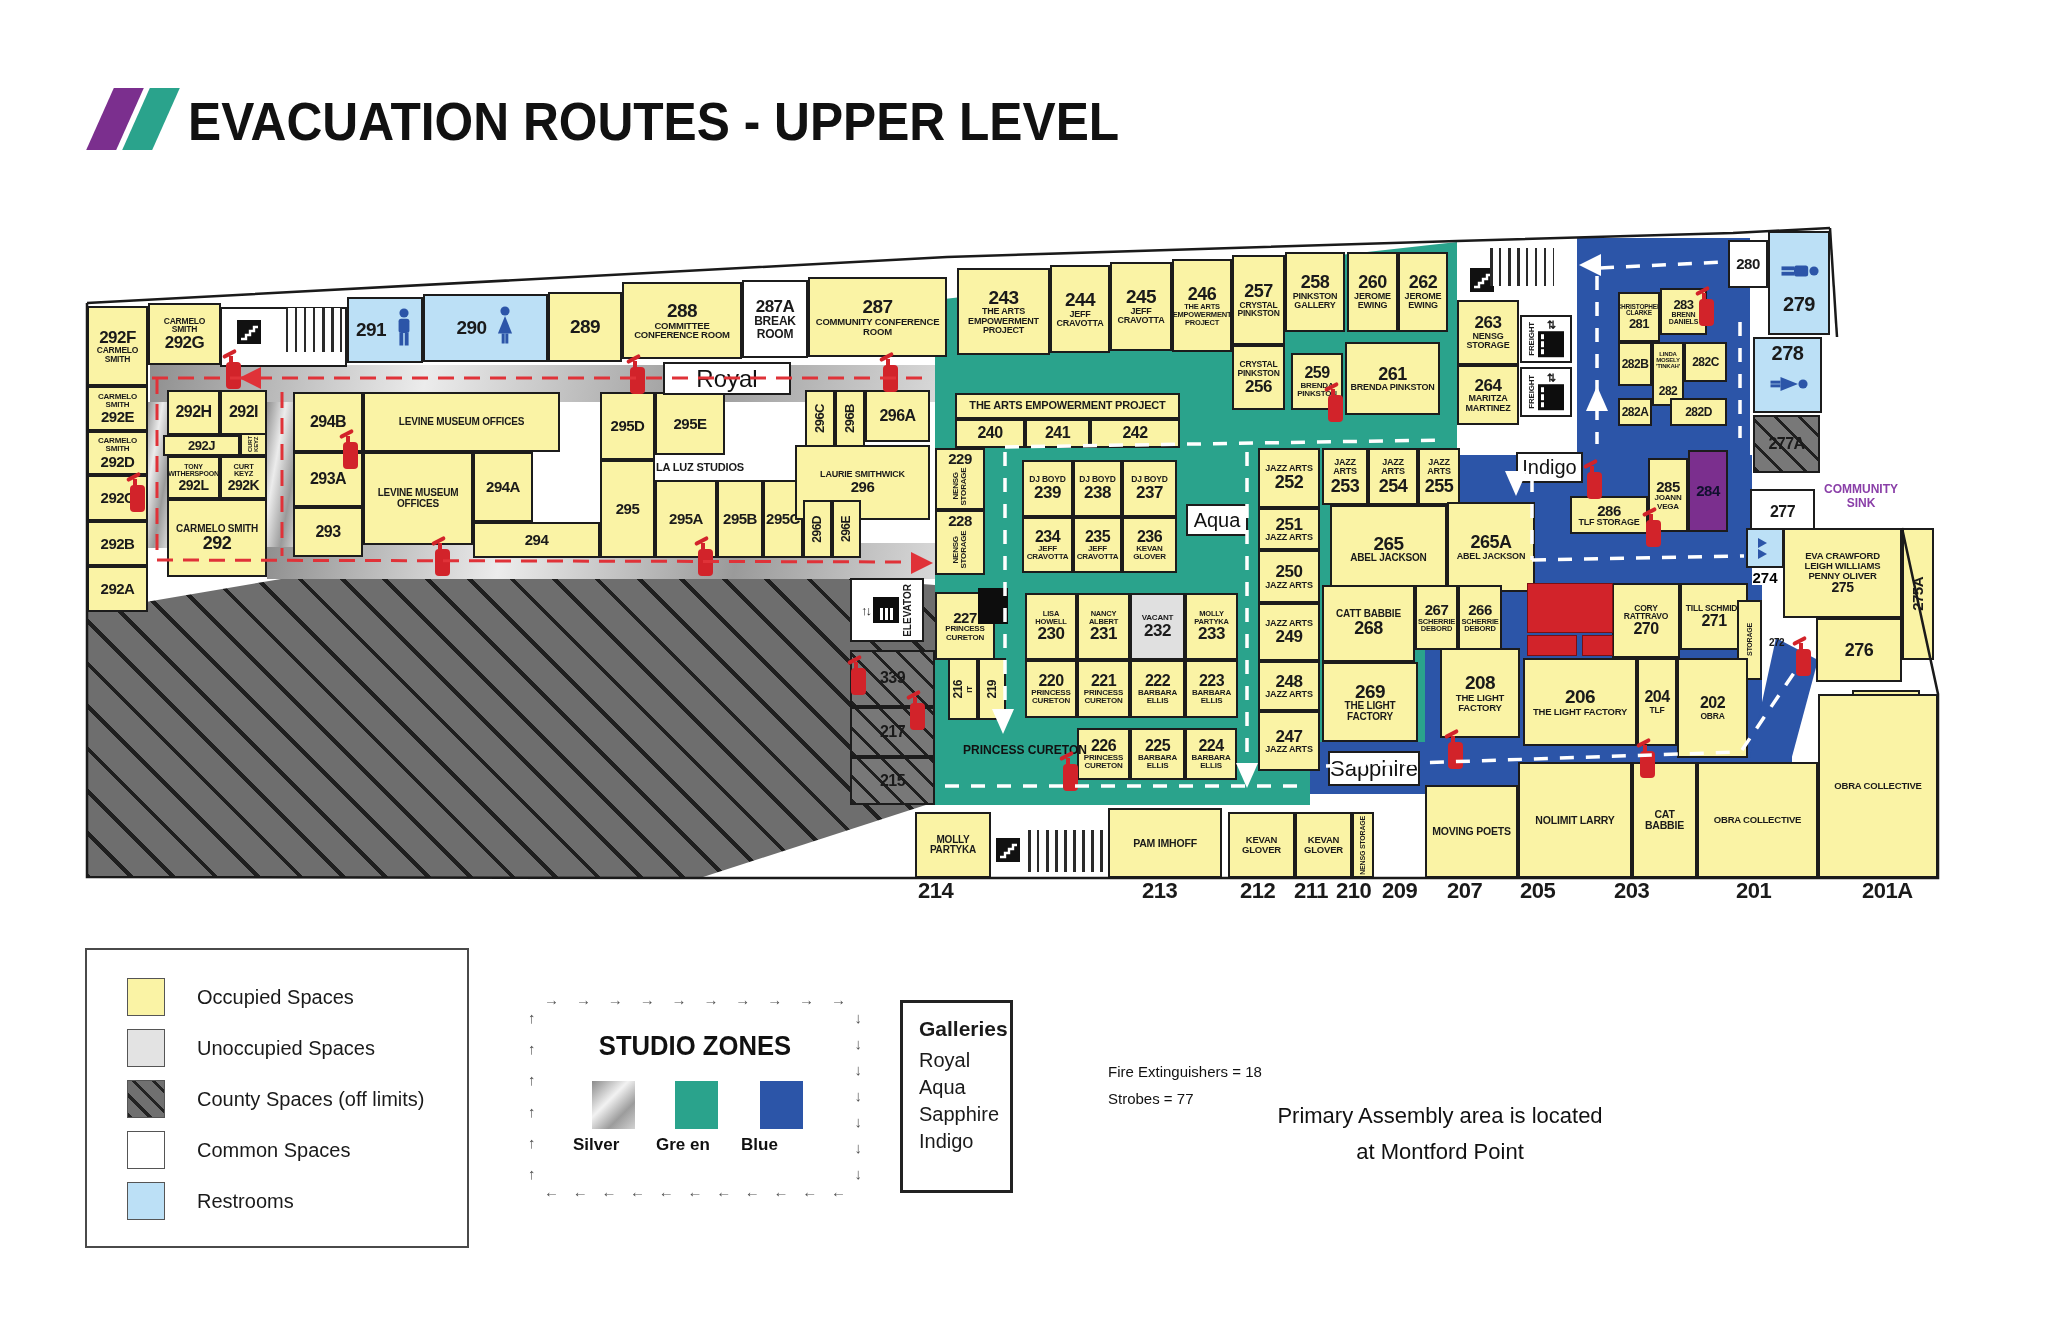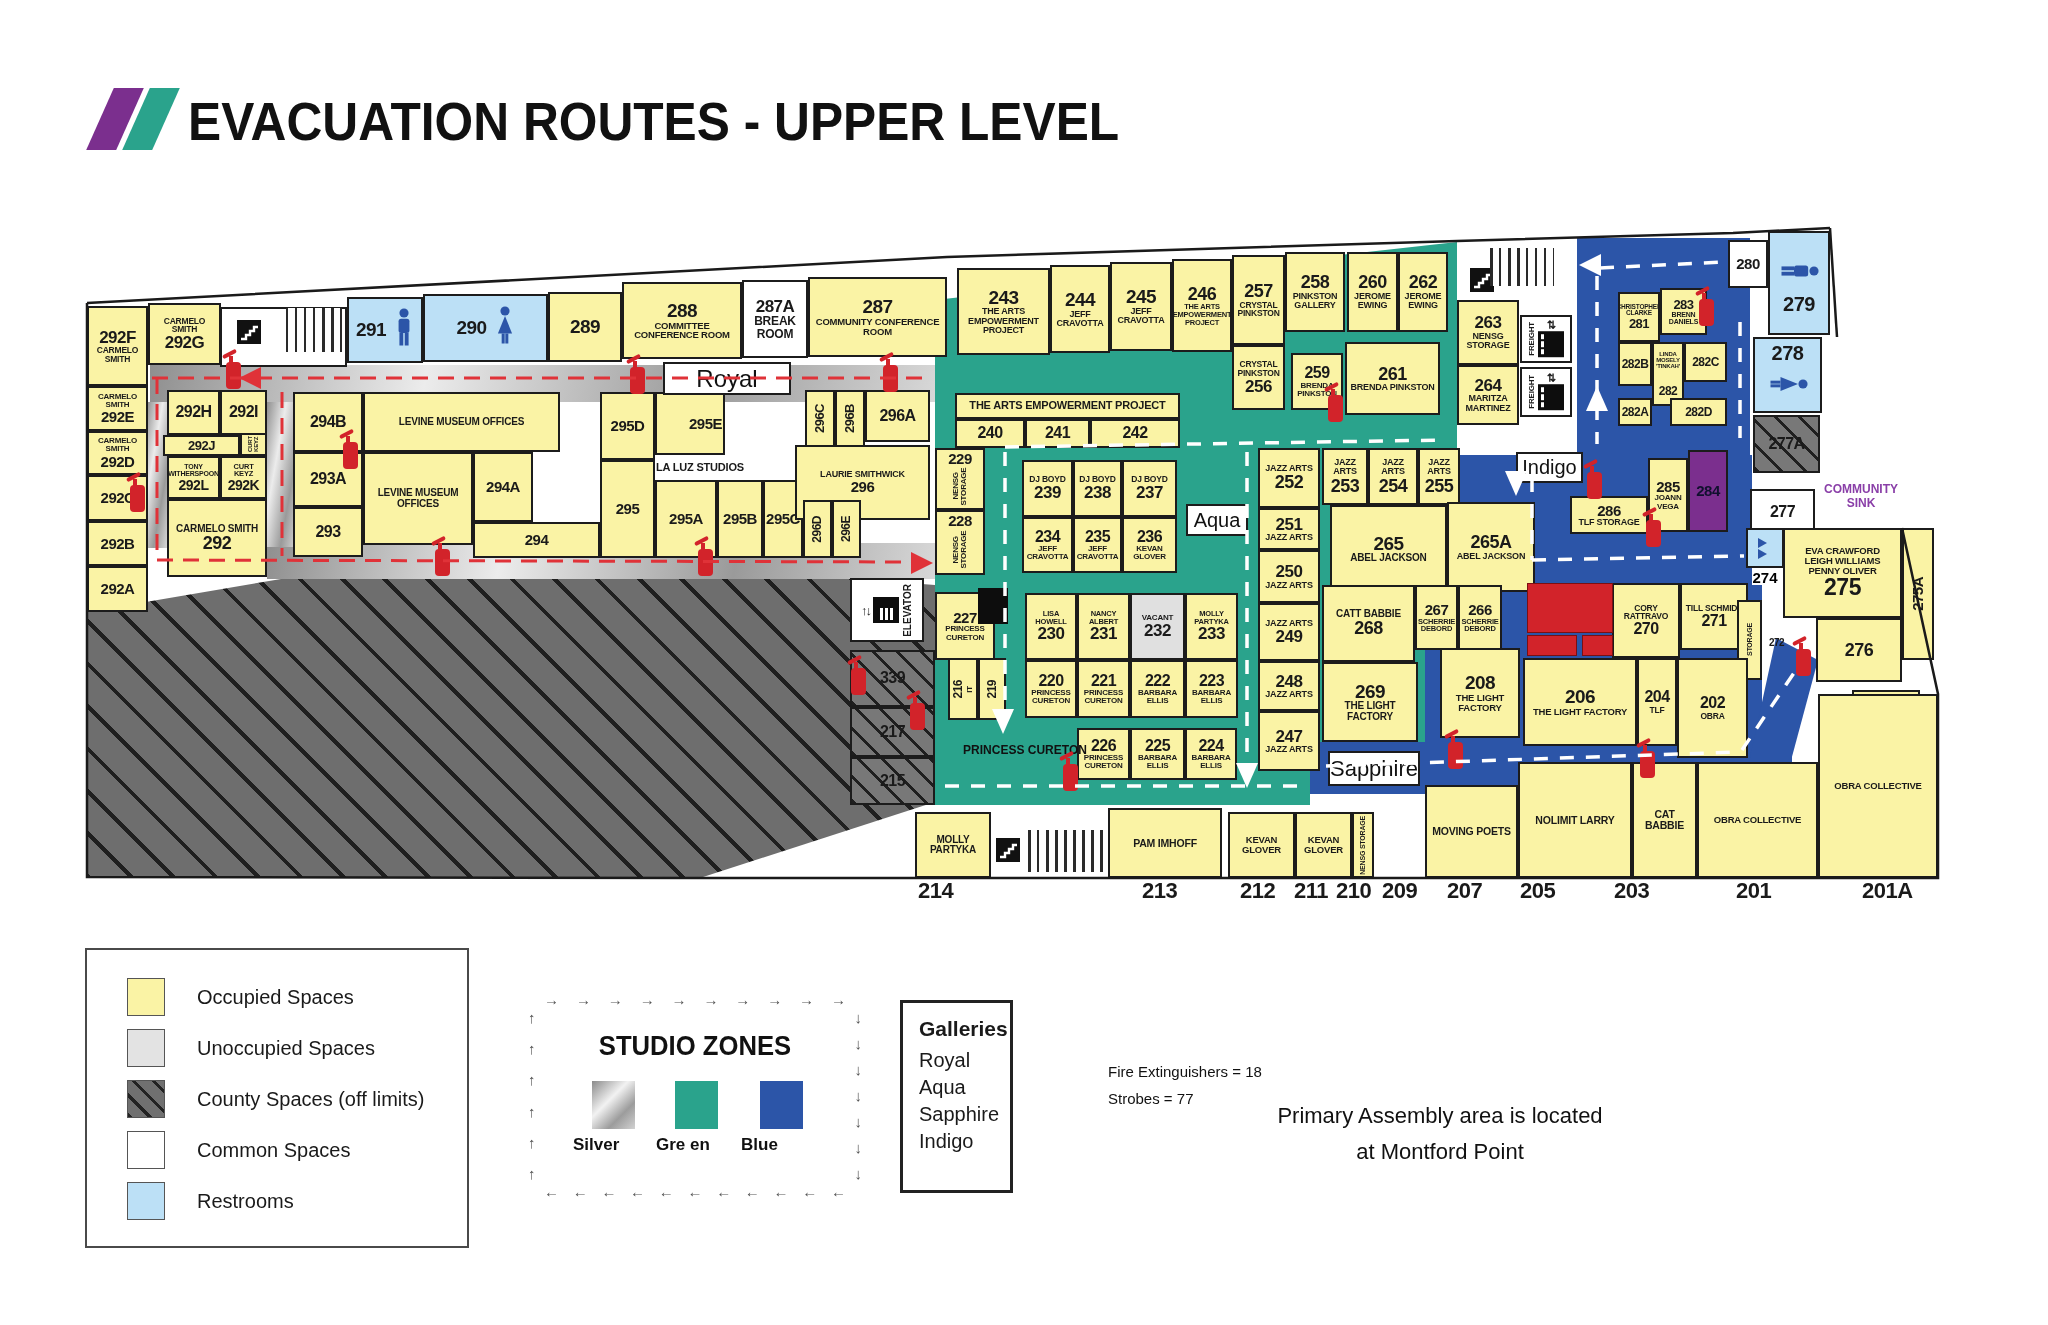--- a/index.html
+++ b/index.html
@@ -184,21 +184,21 @@
       </div>
       <div class="room f-o" style="left: 473px; top: 452px; width: 60px; height: 70px;">
         <span class="num" style="font-size: 15px;">294A</span>
       </div>
       <div class="room f-o" style="left: 473px; top: 522px; width: 127px; height: 36px;">
         <span class="num" style="font-size: 15px;">294</span>
       </div>
       <div class="room f-o" style="left: 600px; top: 392px; width: 55px; height: 68px;">
         <span class="num" style="font-size: 15px;">295D</span>
       </div>
-      <div class="room f-o" style="left: 655px; top: 392px; width: 70px; height: 63px; align-items: flex-end;">
+      <div class="room f-o" style="left: 655px; top: 392px; width: 70px; height: 63px;">
         <span class="num" style="font-size: 15px;">295E</span>
       </div>
       <div class="room f-o" style="left: 600px; top: 460px; width: 55px; height: 98px;">
         <span class="num" style="font-size: 15px;">295</span>
       </div>
       <div class="room f-o lbl" style="left: 625px; top: 455px; width: 150px; height: 26px;">
         <span class="nm" style="font-size: 11px;">LA LUZ STUDIOS</span>
       </div>
       <div class="room f-o" style="left: 655px; top: 480px; width: 62px; height: 78px;">
         <span class="num" style="font-size: 15px;">295A</span>
@@ -569,21 +569,21 @@
         <span class="fnt">
           <b></b>
           <b></b>
         </span>
       </div>
       <div class="numbelow" style="left: 1746px; top: 569px; width: 38px;">274</div>
       <div class="room f-o" style="left: 1783px; top: 528px; width: 119px; height: 90px;">
         <span class="nm" style="font-size: 9.5px;">EVA CRAWFORD
 LEIGH WILLIAMS
 PENNY OLIVER</span>
-        <span class="num" style="font-size: 23px; text-align: right;">275</span>
+        <span class="num" style="font-size: 14px; text-align: right;">275</span>
       </div>
       <div class="room f-o vert" style="left: 1902px; top: 528px; width: 32px; height: 132px;">
         <span class="num" style="font-size: 15px;">275A</span>
       </div>
       <div class="room f-o" style="left: 1816px; top: 618px; width: 86px; height: 64px;">
         <span class="num" style="font-size: 18px;">276</span>
       </div>
       <div class="room f-o" style="left: 1852px; top: 690px; width: 68px; height: 72px;">
         <span class="num" style="font-size: 17px;">273</span>
         <span class="nm" style="font-size: 8.5px;">SUSAN WALKER</span>

